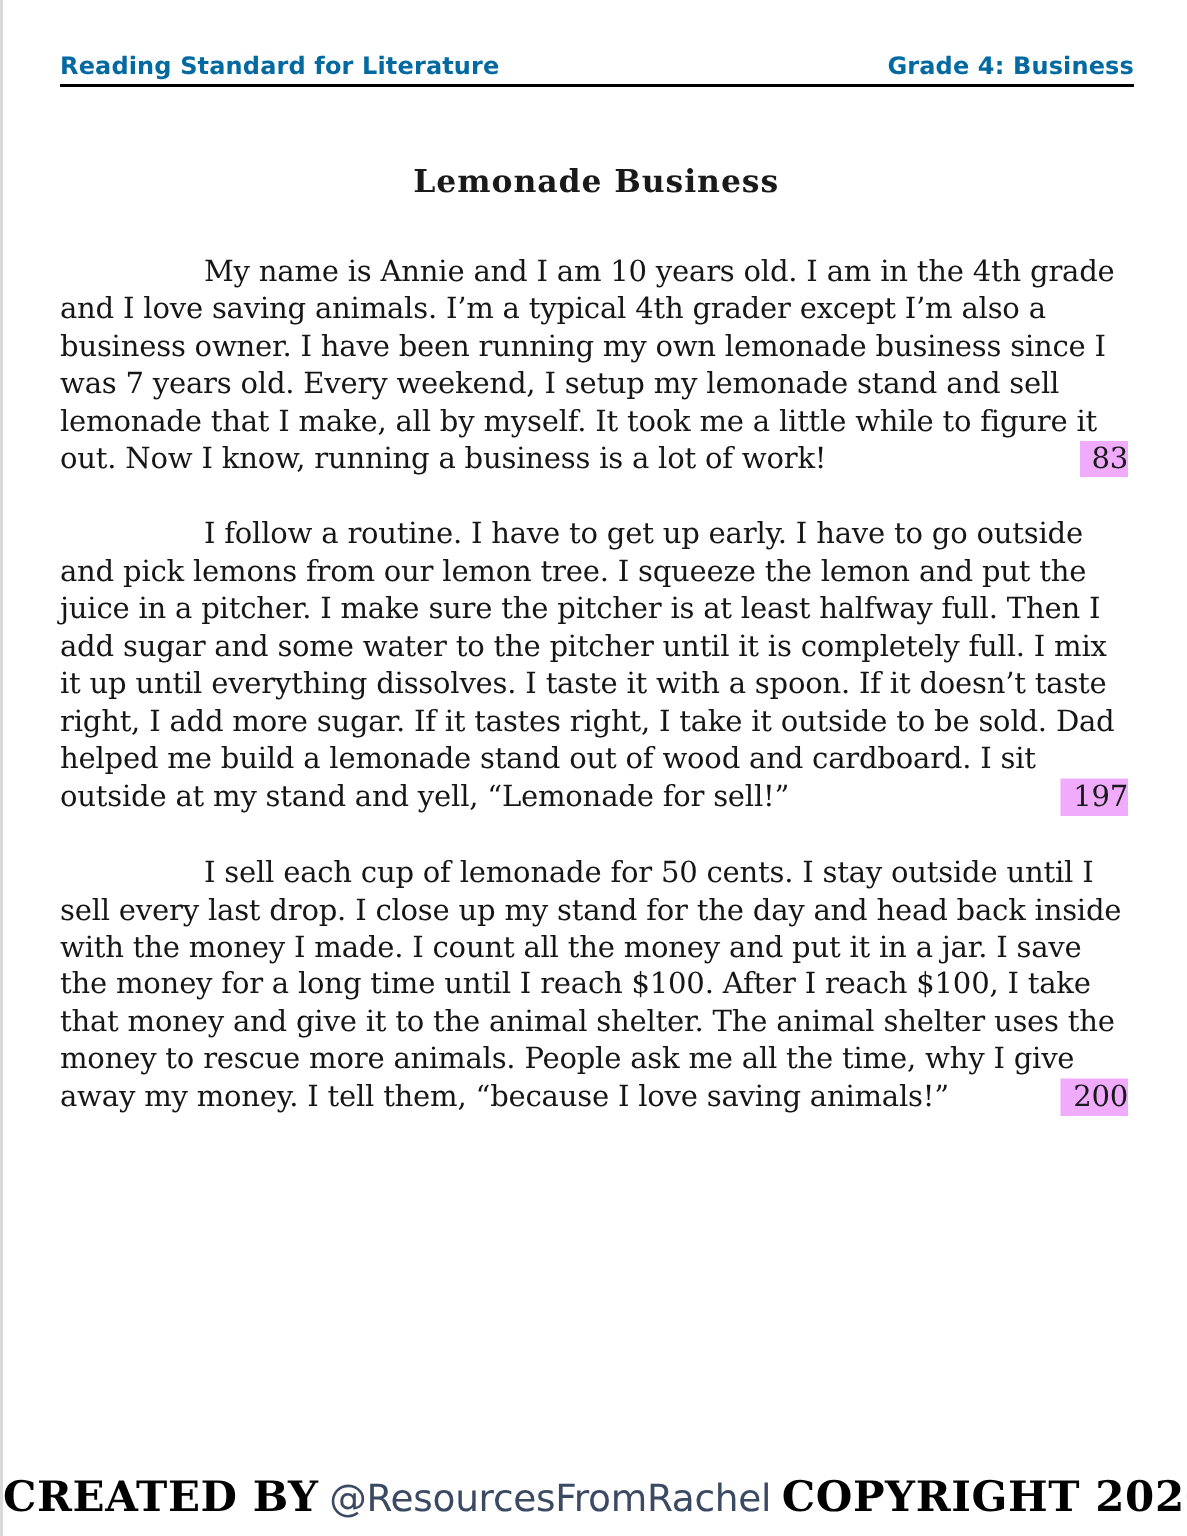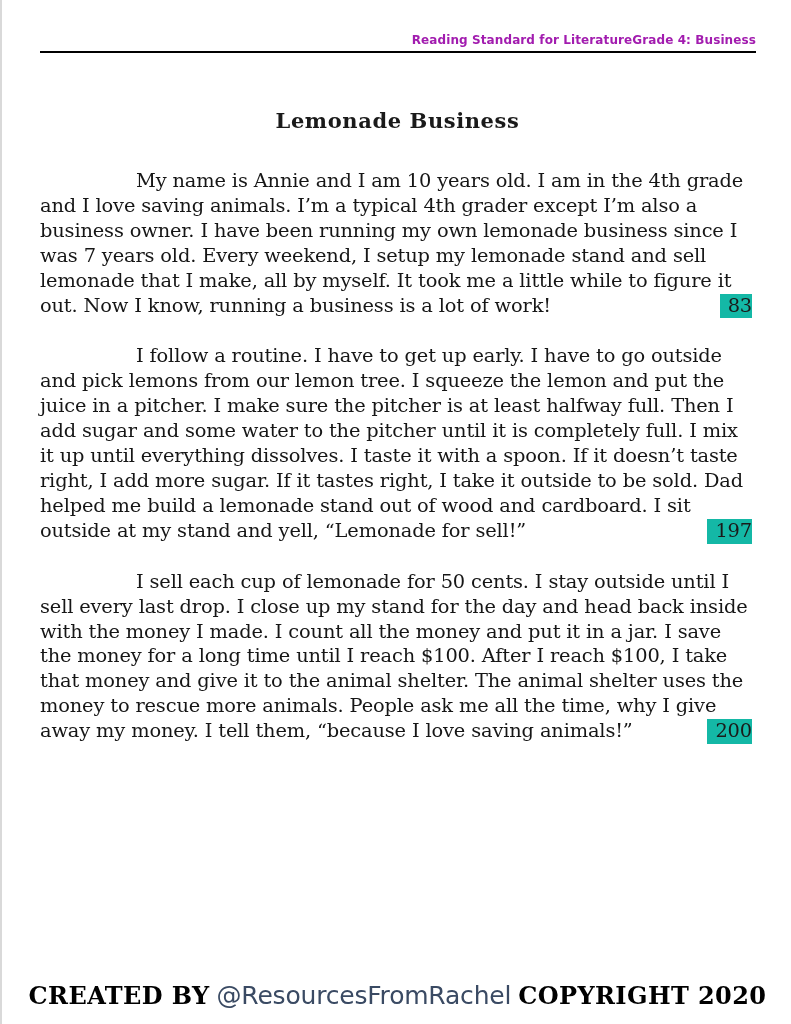--- a/index.html
+++ b/index.html
@@ -19,27 +19,27 @@
 
   
   .header {
     position: absolute;
     left: 38px;
     top: 33px;
     width: 716px;
   }
   .header-row {
     display: flex;
-    justify-content: flex-end;
+    justify-content: space-between;
     align-items: baseline;
     font-family: "DejaVu Sans", sans-serif;
     font-weight: bold;
-    font-size: 12px;
+    font-size: 16px;
     letter-spacing: 0.1px;
-    color: #a21caf;
+    color: #0369a1;
     line-height: 1.32;
     white-space: nowrap;
   }
   .header-row .h-left { text-align: left; }
   .header-row .h-right { text-align: right; }
   .header-rule {
     margin-top: 2px;
     border-bottom: 2px solid #000000;
     width: 100%;
   }
@@ -76,40 +76,40 @@
     text-indent: 96px;
   }
   .para .wc {
     position: absolute;
     right: 4px;
     bottom: 0;
     text-indent: 0;
     font-family: "DejaVu Serif", serif;
     font-size: 19.4px;
     color: #1a1a1a;
-    background: #14b8a6;
+    background: #f0abfc;
     padding-left: 8px;
     margin-top: 40px;
   }
   .para-2 { margin-bottom: 26px; }
 
   
   .footer {
     position: absolute;
     left: 0;
     top: 981px;
     width: 791px;
     text-align: center;
     white-space: nowrap;
   }
   .footer .fcreated,
   .footer .fcopy {
     font-family: "DejaVu Serif", serif;
     font-weight: bold;
-    font-size: 24px;
+    font-size: 28px;
     letter-spacing: 0.4px;
     color: #000000;
   }
   .footer .fhandle {
     font-family: "DejaVu Sans", sans-serif;
     font-size: 25px;
     font-weight: normal;
     letter-spacing: -0.2px;
     color: #3a4a63;
     padding: 0 3px;

